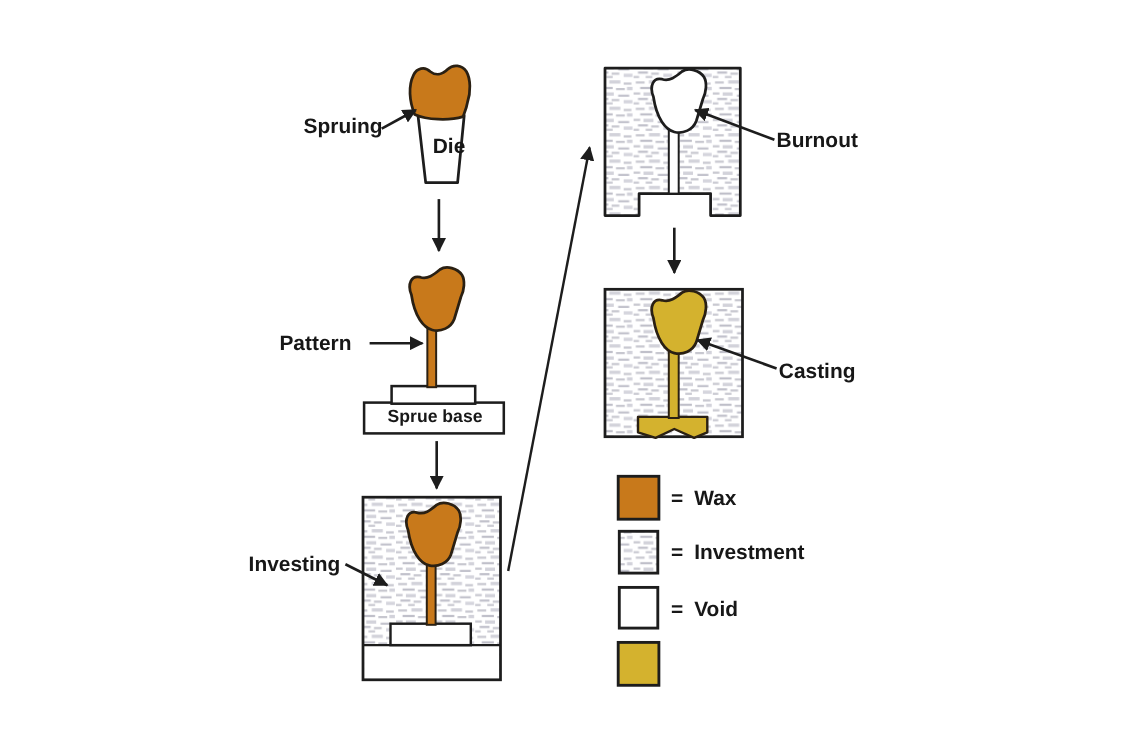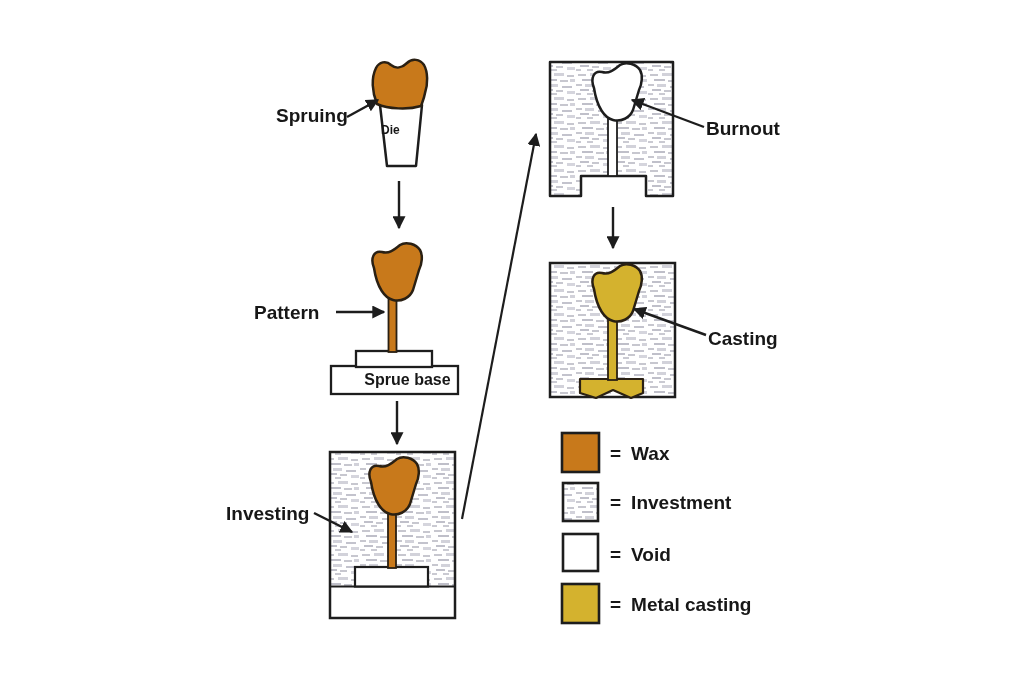--- a/index.html
+++ b/index.html
@@ -12,21 +12,21 @@
   }
   #art{position:absolute;left:0;top:0;}
   .lbl{
     position:absolute;
     color:#171717;
     font-weight:700;
     line-height:1.05;
     white-space:nowrap;
   }
   .step-lbl{font-size:19px;}
-  .die-lbl{font-size:12px;width:42px;text-align:left;}
+  .die-lbl{font-size:19px;width:42px;text-align:right;}
   .base-lbl{font-size:16px;width:127px;text-align:center;}
   .legend-row{position:absolute;font-size:19px;color:#171717;font-weight:700;white-space:nowrap;}
   .legend-row .eq{display:inline-block;}
   .legend-row .txt{display:inline-block;margin-left:10px;}
 </style>
 </head>
 <body>
 
 <div id="canvas">
 
@@ -117,37 +117,34 @@
       <rect x="562" y="584" width="37" height="39" stroke="#1d1d1d" stroke-width="2.6" fill="#D4B22E"></rect>
     </g>
   </svg>
 
   <div class="lbl step-lbl" style="left:276px;top:106px;">Spruing</div>
 
   <div class="lbl die-lbl" style="left:381px;top:124px;">Die</div>
 
   <div class="lbl step-lbl" style="left:254px;top:303px;">Pattern</div>
 
-  <div class="lbl base-lbl" style="left:332px;top:372px;padding-left:12px;">Sprue base</div>
+  <div class="lbl base-lbl" style="left:332px;top:372px;">Sprue base</div>
 
   <div class="lbl step-lbl" style="left:226px;top:504px;">Investing</div>
 
   <div class="lbl step-lbl" style="left:706px;top:119px;text-align:center;">Burnout</div>
 
   <div class="lbl step-lbl" style="left:708px;top:329px;">Casting</div>
 
   <div class="legend-row" style="left:610px;top:443px;">
     <span class="eq">=</span><span class="txt">Wax</span>
   </div>
 
   <div class="legend-row" style="left:610px;top:492px;">
     <span class="eq">=</span><span class="txt">Investment</span>
   </div>
 
   <div class="legend-row" style="left:610px;top:544px;">
     <span class="eq">=</span><span class="txt">Void</span>
   </div>
 
-  <div class="legend-row" style="left:610px;top:594px;">
-    <span class="eq">=</span><span class="txt">Metal casting</span>
-  </div>
 
 </div>
 
 </body></html>

